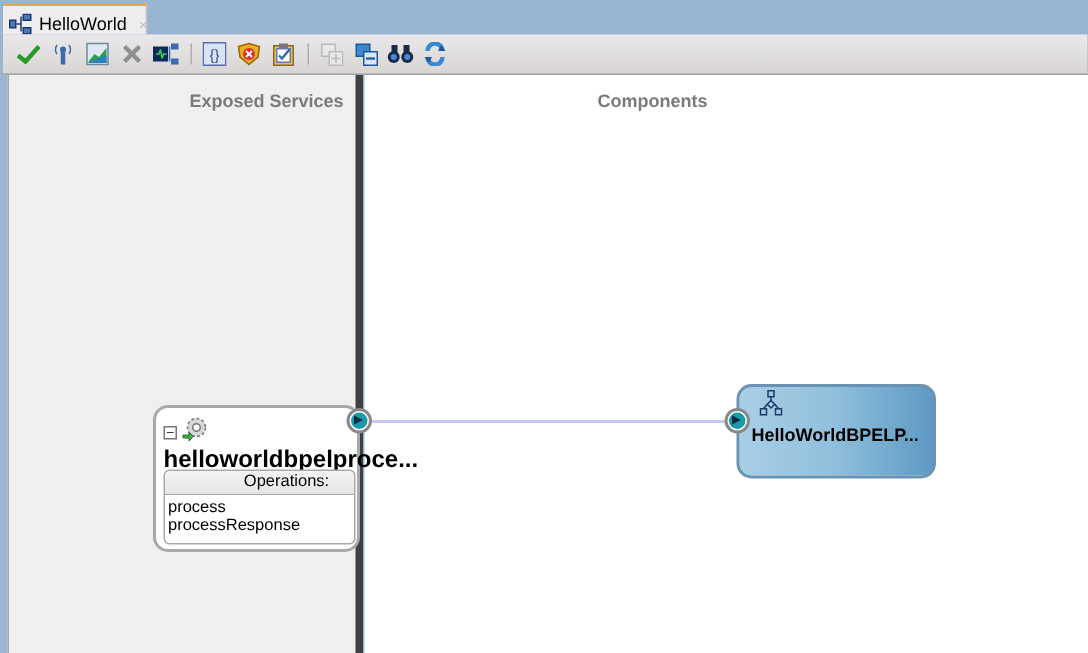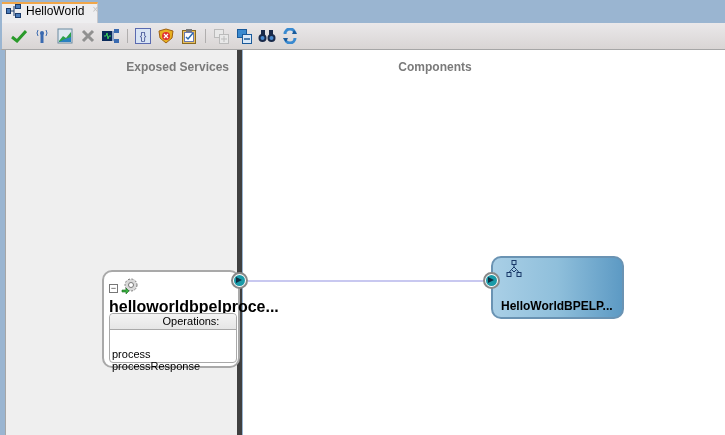--- a/index.html
+++ b/index.html
@@ -1,43 +1,43 @@
 <!DOCTYPE html>
 <html><head>
 <meta charset="utf-8">
 <style>
   * { box-sizing: border-box; margin: 0; padding: 0; }
   html, body { width: 725px; height: 435px; overflow: hidden; background: #9ab5d1; font-family: "Liberation Sans", sans-serif; }
   .tabbar { position: absolute; left: 0; top: 0; width: 725px; height: 23px; background: #9ab5d1; }
-  .tab { position: absolute; left: 2px; top: 2px; width: 96px; height: 21px; background: #eeeef0; border-top: 2px solid #f0a64a; border-right: 1px solid #c8c8cc; display: flex; align-items: flex-start; padding-left: 4px; }
+  .tab { position: absolute; left: 2px; top: 2px; width: 96px; height: 21px; background: #eeeef0; border-top: 2px solid #f0a64a; border-right: 1px solid #c8c8cc; display: flex; align-items: flex-end; padding-left: 4px; }
   .tab .tab-icon { width: 16px; height: 14px; margin-right: 4px; position: relative; }
   .tab .tab-label { font-size: 12px; color: #000; }
   .tab .tab-close { margin-left: 8px; font-size: 10px; color: #c0c0c0; }
   .toolbar { position: absolute; left: 0; top: 23px; width: 725px; height: 26px; background: linear-gradient(#eae8ea, #d9d5d4); display: flex; align-items: center; padding-left: 8px; border-left: 2px solid #9ab5d1; }
   .tb-btn { width: 18px; height: 18px; margin-right: 5px; display: flex; align-items: center; justify-content: center; font-size: 14px; }
   .tb-sep { width: 1px; height: 14px; background: #b0aeae; margin: 0 6px 0 2px; }
   .canvas { position: absolute; left: 0; top: 49px; width: 725px; height: 386px; border-top: 1px solid #a6a6a6; border-left: 2px solid #9ab5d1; }
   .left-pane { position: absolute; left: 3px; top: 0; width: 237px; height: 395px; background: #efefef; border-right: 5px solid #404040; border-left: 1px solid #a6a6a6; }
   .right-pane { position: absolute; left: 241px; top: 0; width: 484px; height: 386px; background: #fff; }
   .pane-title { position: absolute; top: 10px; font-size: 12px; font-weight: bold; color: #7a7a7a; }
   .left-pane .pane-title { right: 8px; }
   .right-pane .pane-title { left: 0; width: 100%; text-align: center; padding-right: 100px; }
   .service { position: absolute; left: 102px; top: 270px; width: 138px; height: 98px; background: #fff; border: 2px solid #a9a9a9; border-radius: 10px; }
   .svc-head { position: absolute; left: 5px; top: 5px; display: flex; align-items: center; }
   .collapse { width: 9px; height: 9px; border: 1px solid #777; font-size: 9px; line-height: 7px; text-align: center; color: #333; margin-right: 3px; background: #fff; }
   .svc-name { position: absolute; left: 5px; top: 26px; font-size: 16px; font-weight: bold; color: #000; white-space: nowrap; }
   .ops { position: absolute; left: 5px; top: 41px; width: 128px; height: 50px; border: 1px solid #a9a9a9; border-radius: 4px; background: #fff; }
   .ops-header { height: 16px; background: linear-gradient(#f4f4f4, #e6e6e6); border-bottom: 1px solid #a9a9a9; font-size: 11px; text-align: center; line-height: 15px; color: #000; border-radius: 4px 4px 0 0; padding-left: 36px; }
-  .ops-list { font-size: 11px; padding-left: 2px; line-height: 12px; padding-top: 18px; color: #000; }
+  .ops-list { font-size: 11px; padding-left: 2px; line-height: 12px; padding-top: 2px; color: #000; }
   .port { position: absolute; width: 17px; height: 17px; border-radius: 50%; background: #fff; border: 2px solid #888; display: flex; align-items: center; justify-content: center; }
   .port .chev { width: 11px; height: 11px; border-radius: 50%; background: #1a9aa8; position: relative; }
   .port .chev::after { content: ""; position: absolute; left: 2px; top: 2px; width: 0; height: 0; border-top: 3.5px solid transparent; border-bottom: 3.5px solid transparent; border-left: 6px solid #0c2c40; }
   .wire { position: absolute; left: 248px; top: 280px; width: 236px; height: 2px; background: #c8c8f0; }
   .component { position: absolute; left: 491px; top: 256px; width: 133px; height: 63px; border: 2px solid #6a93b3; border-radius: 10px; background: linear-gradient(90deg, #a9cfe6 0%, #8fbfdb 50%, #5d9ac4 100%); }
-  .comp-name { position: absolute; left: 8px; top: 25px; font-size: 12px; font-weight: bold; color: #000; white-space: nowrap; margin-top: 16px; }
+  .comp-name { position: absolute; left: 8px; top: 25px; font-size: 12px; font-weight: bold; color: #000; white-space: nowrap; }
   .comp-icon { position: absolute; left: 13px; top: 2px; }
 </style>
 </head>
 <body>
 
 <div class="tabbar">
   <div class="tab">
     <span class="tab-icon">
       <svg width="16" height="14" viewBox="0 0 16 14">
         <rect x="0.5" y="4.5" width="4" height="5" fill="#4a7ab8" stroke="#1a3a6a"></rect>

